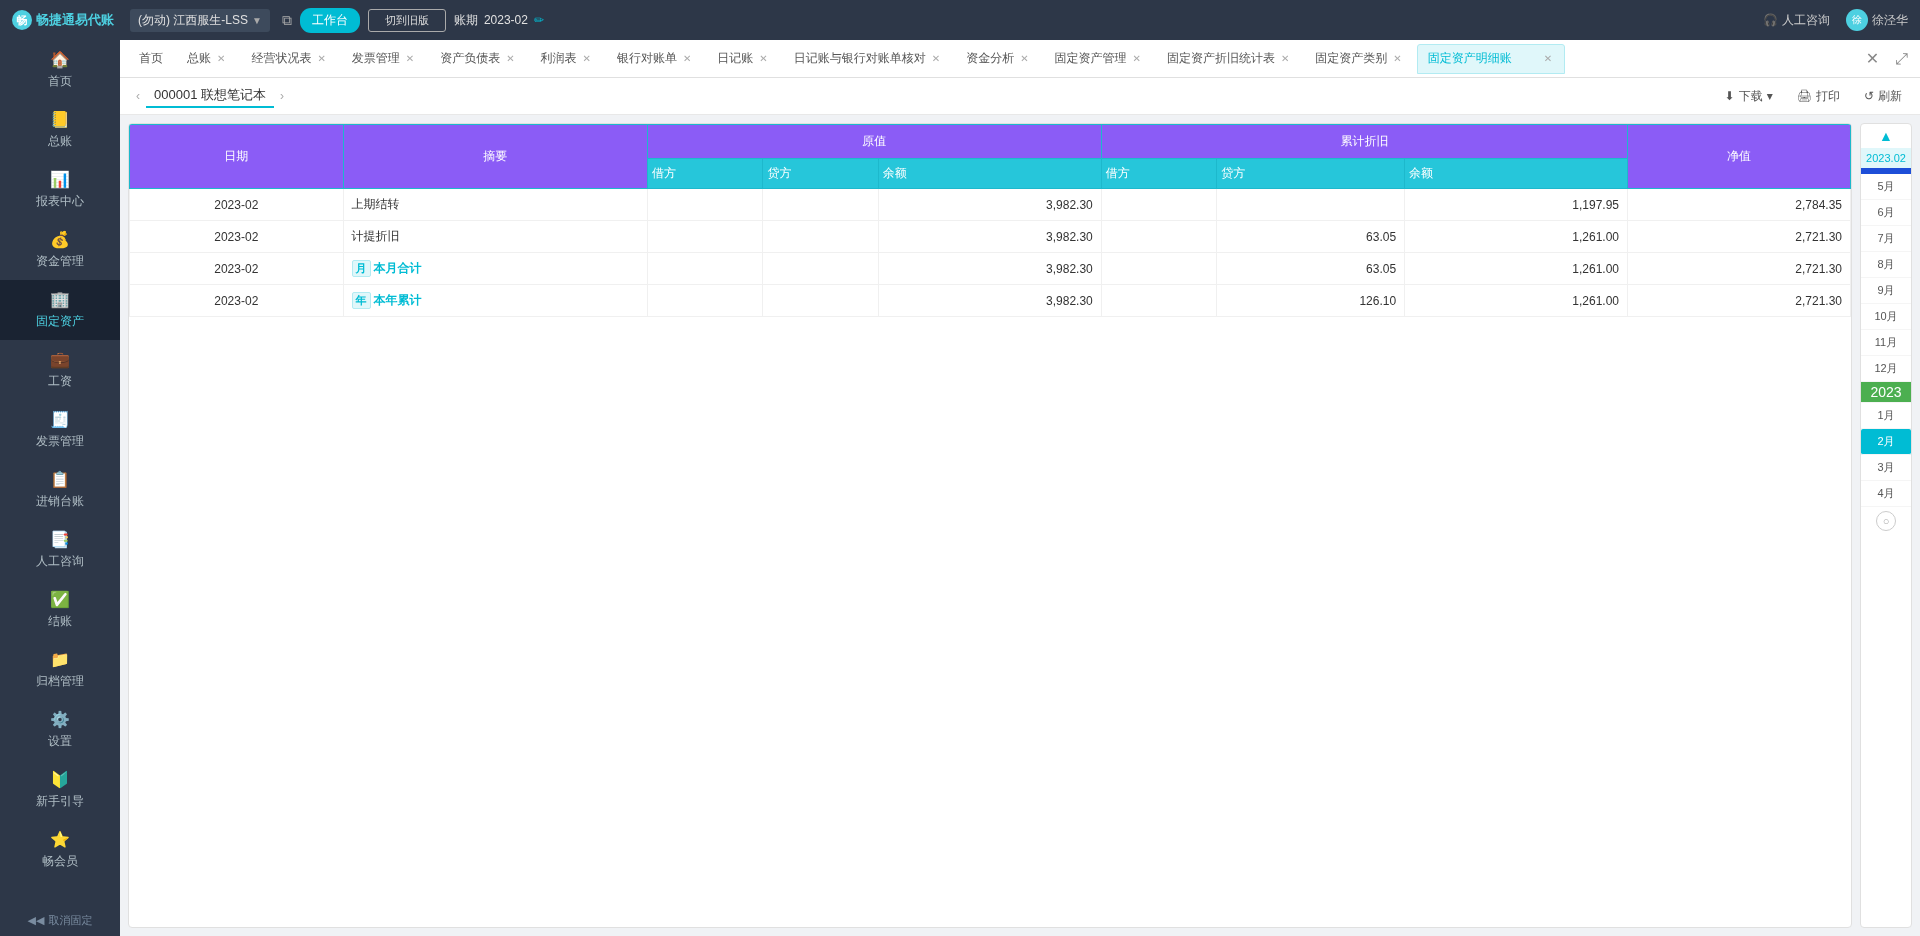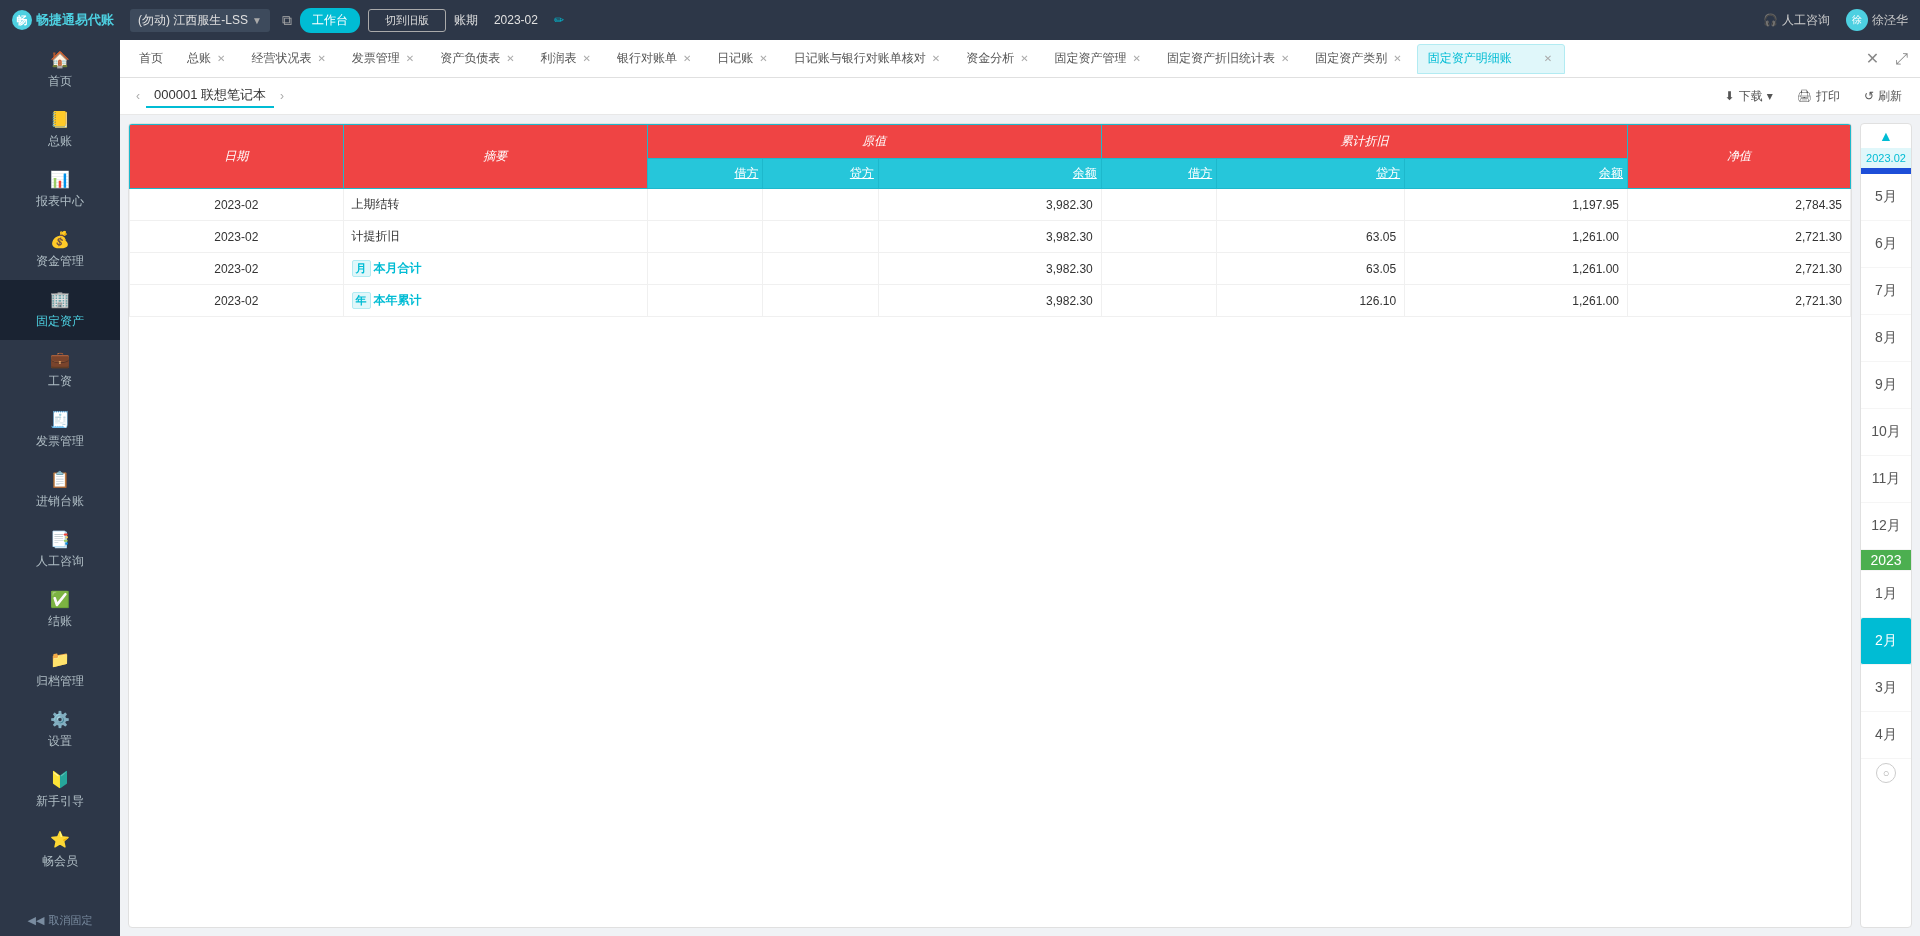--- a/index.html
+++ b/index.html
@@ -65,21 +65,21 @@
       padding: 3px 16px;
       border-radius: 3px;
       font-size: 11px;
       cursor: pointer;
     }
     .top-bar-period {
       color: #e0e0e0;
       font-size: 12px;
       display: flex;
       align-items: center;
-      gap: 16px;
+      gap: 6px;
     }
     .top-bar-period .edit-icon { color: #00bcd4; cursor: pointer; }
     .top-bar-right {
       margin-left: auto;
       display: flex;
       align-items: center;
       gap: 16px;
     }
     .top-bar-consult {
       color: #ccc;
@@ -270,38 +270,36 @@
     }
 
     table {
       width: 100%;
       border-collapse: collapse;
       min-width: 900px;
     }
 
     
     .thead-main th {
-      background: #ef4444;
+      background: #8b5cf6;
       color: white;
       text-align: center;
       padding: 8px 6px;
       font-size: 12px;
       font-weight: normal;
       border: 1px solid #1db8cc;
-      font-style: italic;
     }
     .thead-sub th {
       background: #26c6da;
       color: white;
-      text-align: right;
+      text-align: left;
       padding: 6px 4px;
       font-size: 12px;
       font-weight: normal;
       border: 1px solid #1db8cc;
-      text-decoration: underline;
     }
 
     
     tbody tr {
       border-bottom: 1px solid #f0f0f0;
     }
     tbody td {
       padding: 7px 8px;
       font-size: 12px;
       color: #333;
@@ -338,22 +336,22 @@
       color: #00bcd4;
       text-align: center;
       padding: 4px 2px;
       font-size: 11px;
       border-bottom: 6px solid #1d4ed8;
     }
     .date-panel-item {
       display: flex;
       align-items: center;
       justify-content: center;
-      padding: 14px 4px;
-      font-size: 14px;
+      padding: 5px 4px;
+      font-size: 11px;
       color: #555;
       cursor: pointer;
       border-bottom: 1px solid #f5f5f5;
     }
     .date-panel-item.active {
       background: #00bcd4;
       color: white;
       border-radius: 2px;
     }
     .date-panel-item.year-label {

